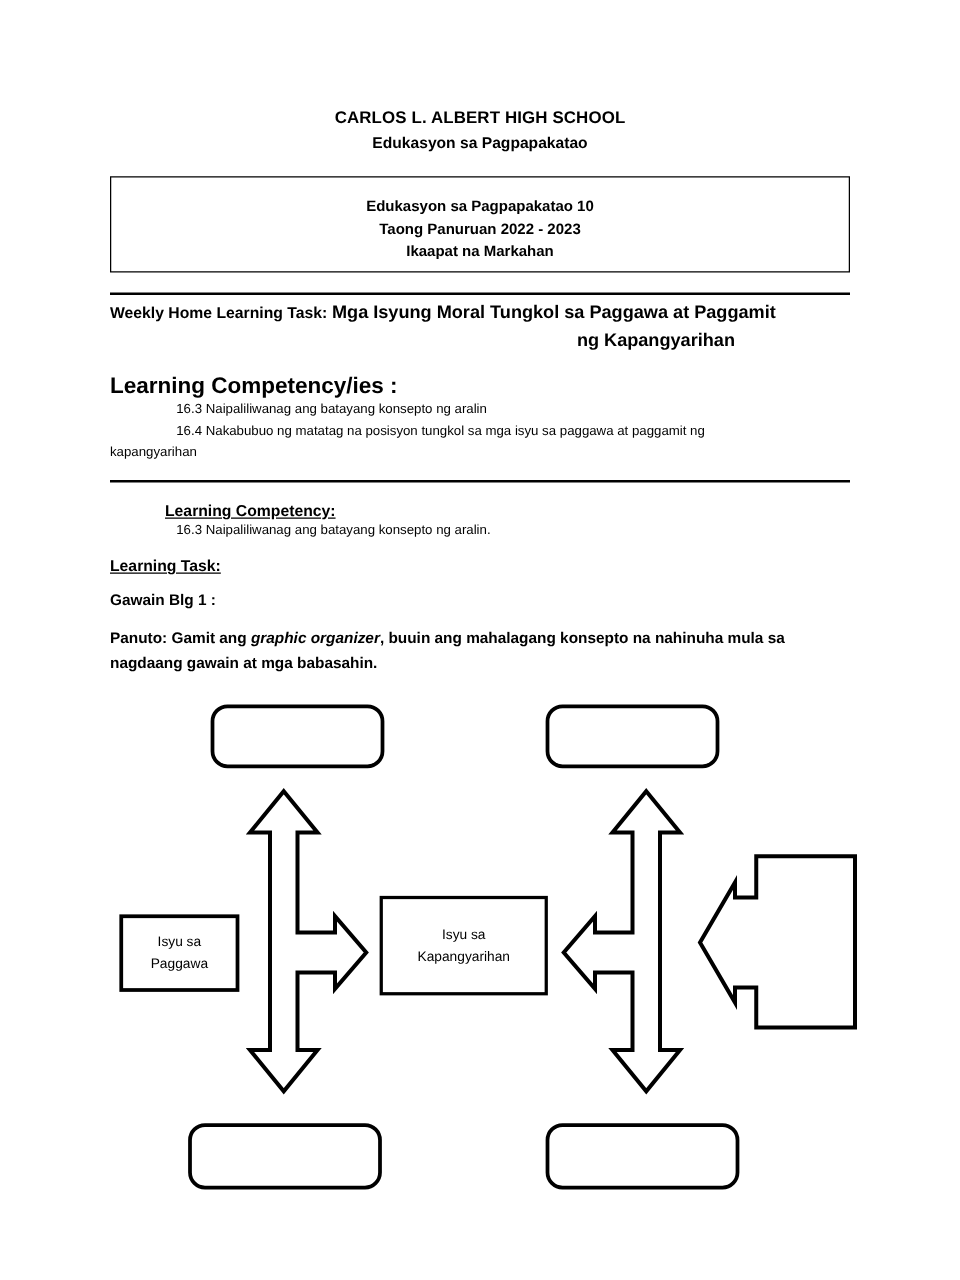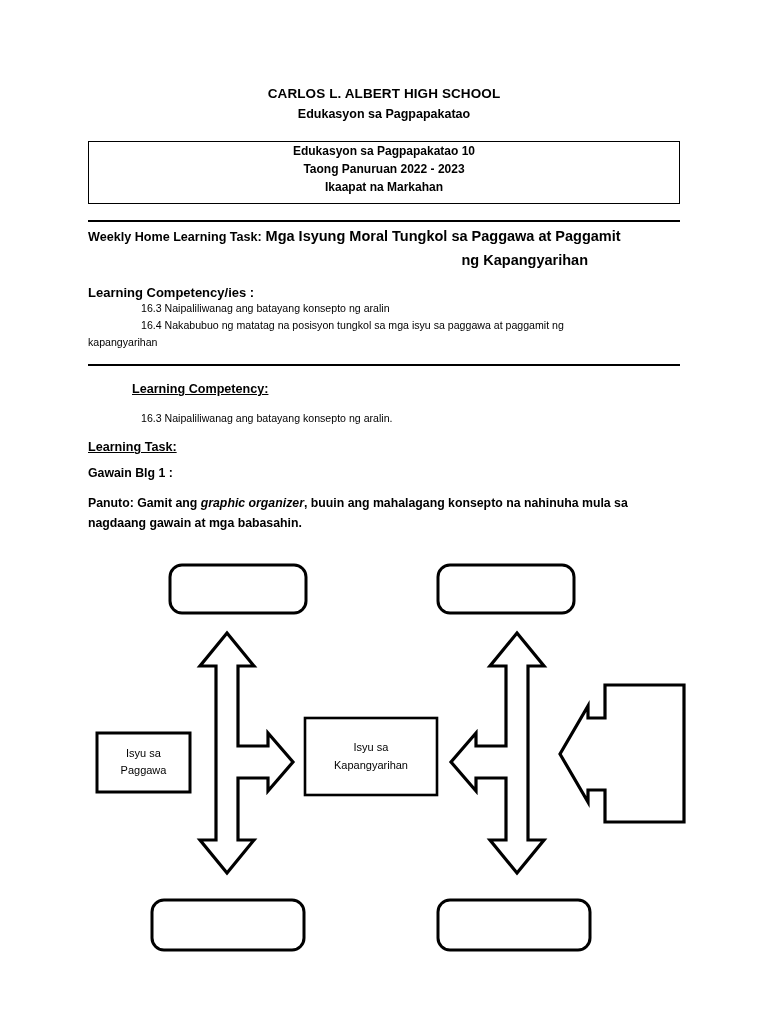--- a/index.html
+++ b/index.html
@@ -41,21 +41,21 @@
     font-weight: bold;
     line-height: 1.45;
     margin-top: 1px;
   }
 
   
   .info-table {
     margin-top: 18px;
     border: 1.3px solid #000;
     text-align: center;
-    padding: 0 4px 7px 4px;
+    padding: 14px 4px 7px 4px;
   }
   .info-line {
     font-size: 12px;
     font-weight: bold;
     line-height: 1.52;
   }
 
   
   .rule {
     border: none;
@@ -86,21 +86,21 @@
     text-align: right;
     font-size: 14.5px;
     font-weight: bold;
     padding-right: 92px;
     margin-top: 1px;
   }
 
   
   .comp-heading {
     margin-top: 14px;
-    font-size: 13px;
+    font-size: 18px;
     font-weight: bold;
   }
   .comp-item {
     font-size: 10.6px;
     line-height: 1.62;
     padding-left: 53px;
   }
   .comp-item.wrap {
     padding-left: 0;
     text-indent: 53px;
@@ -108,21 +108,21 @@
 
   .ul-heading {
     margin-top: 16px;
     font-size: 12.6px;
     font-weight: bold;
     text-decoration: underline;
     display: inline-block;
     margin-left: 44px;
   }
   .comp2-item {
-    margin-top: 15px;
+    margin-top: 0;
     font-size: 10.6px;
     padding-left: 53px;
   }
   .lt-heading {
     margin-top: 16px;
     font-size: 12.6px;
     font-weight: bold;
     text-decoration: underline;
     display: inline-block;
   }

